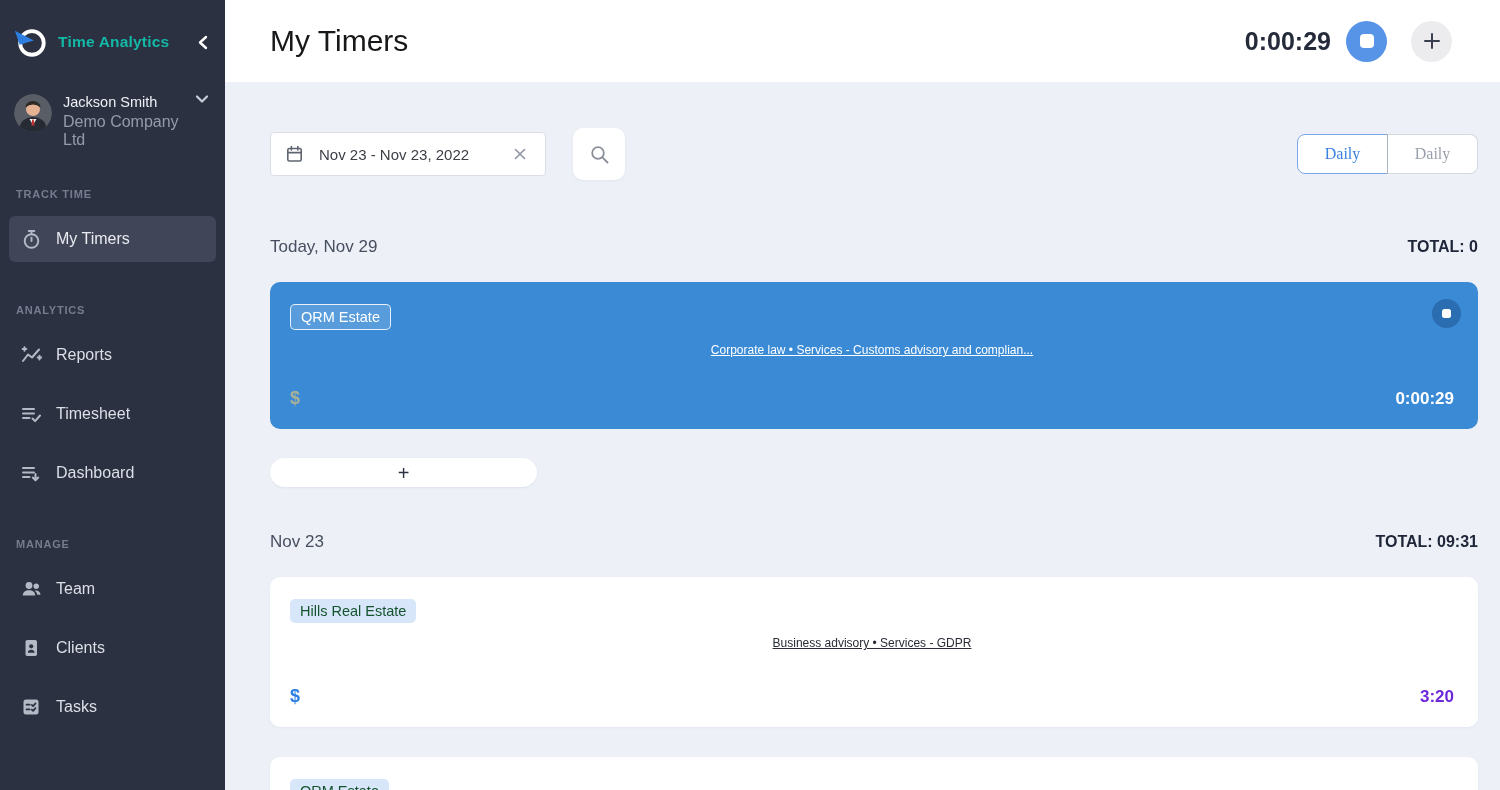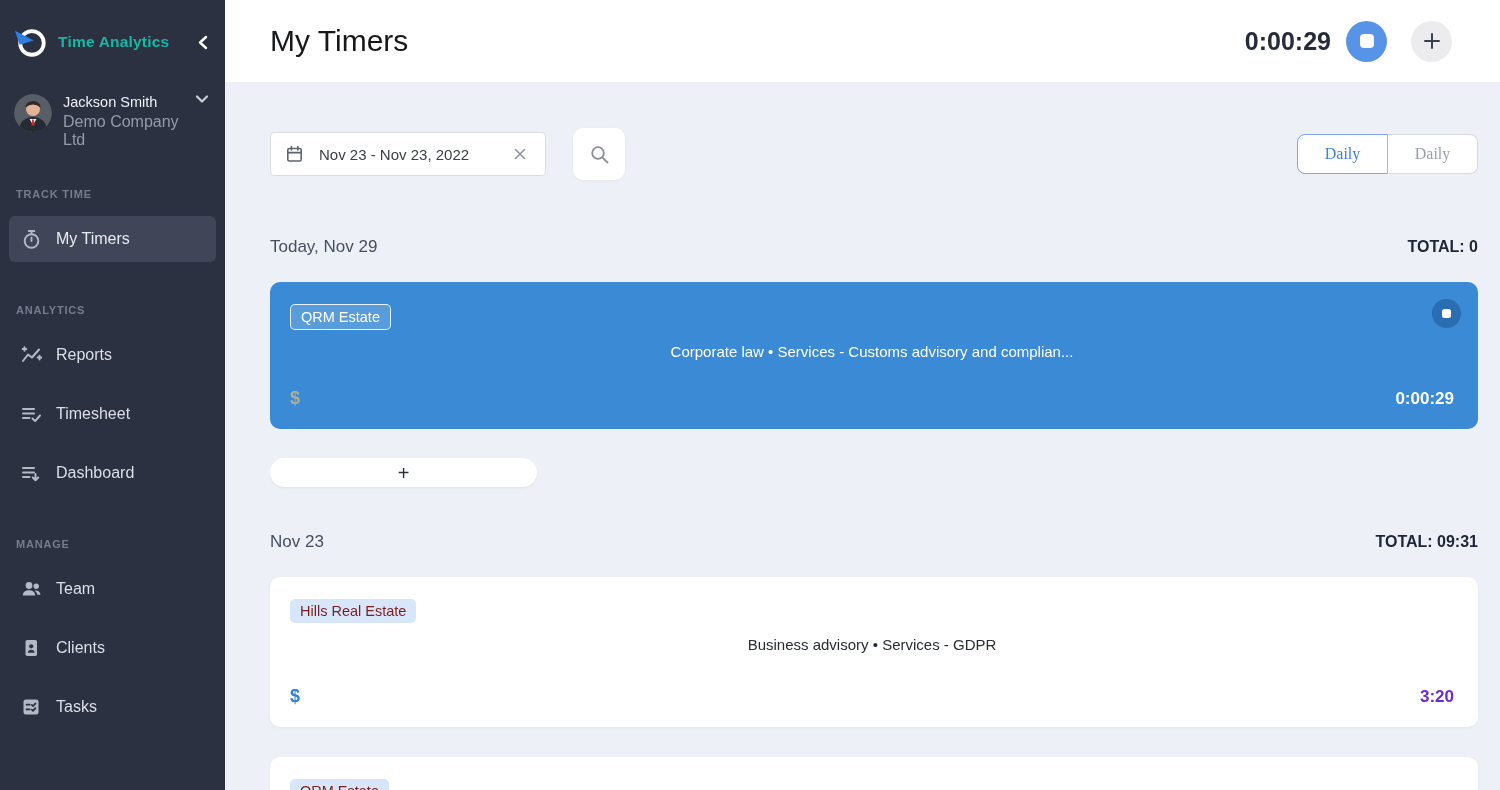--- a/index.html
+++ b/index.html
@@ -52,22 +52,22 @@
 
   .group-header { display:flex; justify-content:space-between; align-items:center; margin-bottom:22px; height:26px; }
   .group-date { font-size:17px; color:#474e60; }
   .group-total { font-size:16px; font-weight:700; color:#20263a; }
 
   .entry-card { border-radius:10px; padding:22px 24px 20px 20px; position:relative; display:flex; flex-direction:column;text-align:center; }
   .entry-card.running { background:#3a8ad6; height:147px; margin-bottom:29px; }
   .entry-card.plain { background:#ffffff; height:150px; box-shadow:0 1px 3px rgba(40,60,90,.05); }
   .client-badge { display:inline-block; width:max-content; padding:4px 10px; border-radius:5px; font-size:14.5px; }
   .running .client-badge { border:1.5px solid rgba(255,255,255,.85); background:rgba(255,255,255,.16); color:#ffffff; }
-  .plain .client-badge { background:#d8e6f9; color:#7f1d1d; }
-  .entry-desc { font-size:15px; margin-top:13px; }
+  .plain .client-badge { background:#d8e6f9; color:#14532d; }
+  .entry-desc { font-size:12px; margin-top:13px;text-decoration:underline; }
   .running .entry-desc { color:#ffffff; }
   .plain .entry-desc { color:#272c35; }
   .entry-bottom { margin-top:auto; display:flex; justify-content:space-between; align-items:flex-end; }
   .billable { font-size:18px; font-weight:700; cursor:pointer; }
   .running .billable { color:#a9b199; }
   .plain .billable { color:#2e7fe2; }
   .entry-time { font-size:17px; font-weight:700; }
   .running .entry-time { color:#ffffff; }
   .plain .entry-time { color:#6d28d9; }
   .entry-stop { position:absolute; top:17px; right:17px; width:29px; height:29px; border-radius:50%; border:none; background:rgba(15,55,105,.35); display:flex; align-items:center; justify-content:center; cursor:pointer; }

